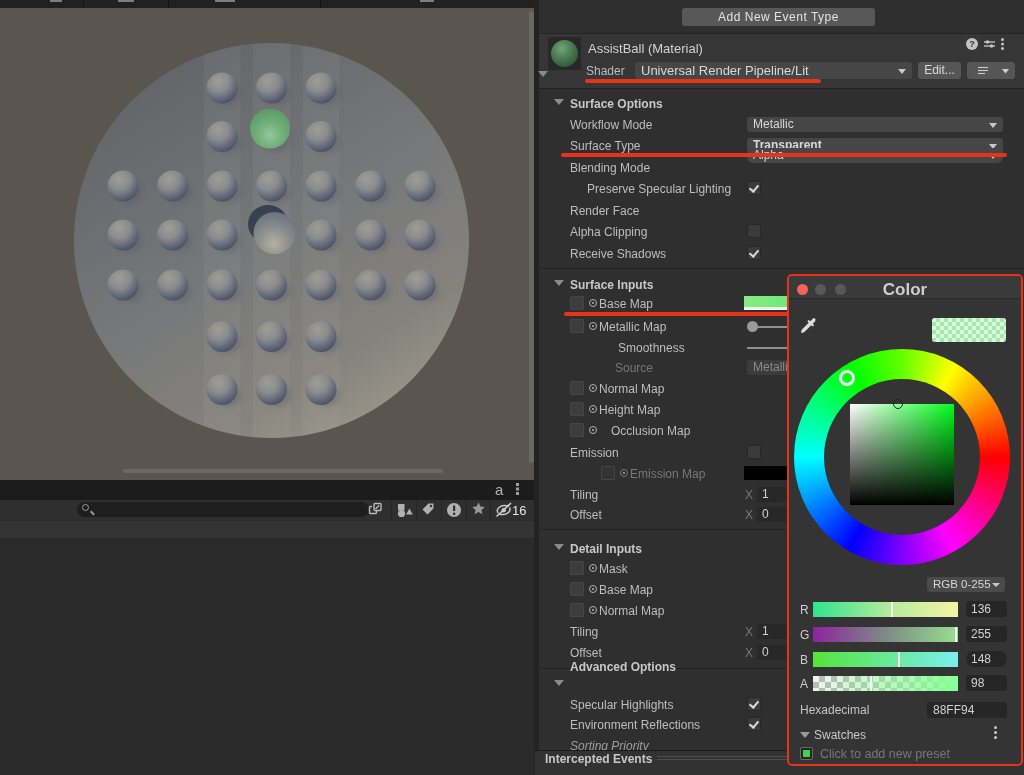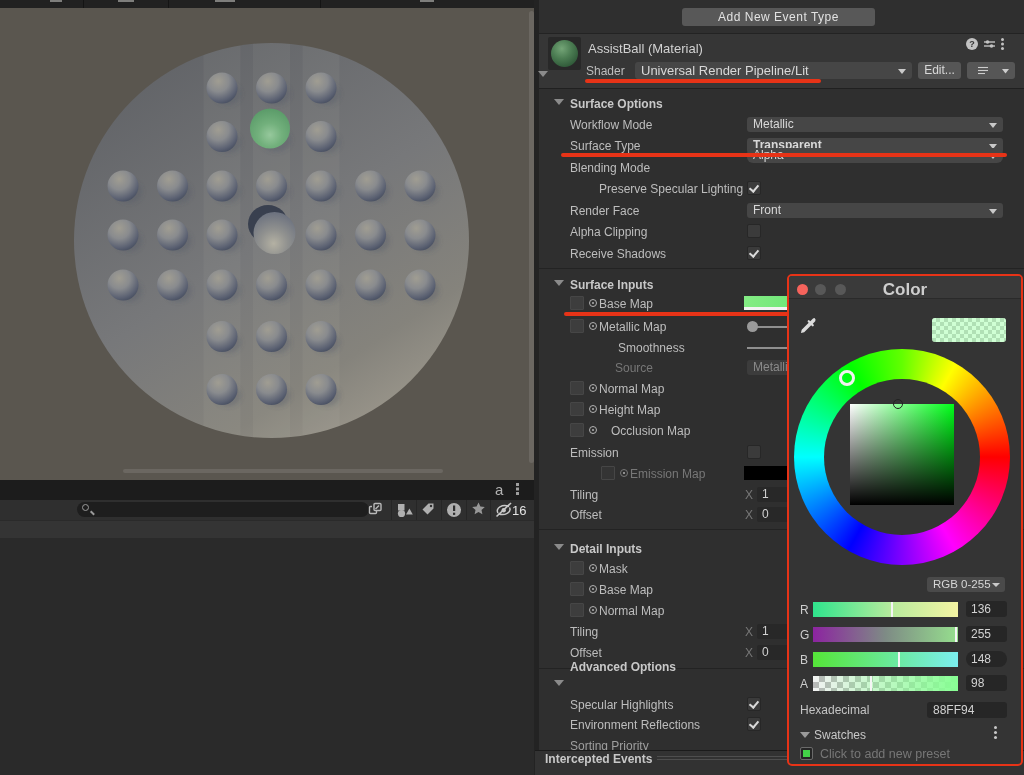--- a/index.html
+++ b/index.html
@@ -264,24 +264,23 @@
   box-shadow:0 4.5px 0 #c2c2c2, 0 9px 0 #c2c2c2;"></div>
 
 <div class="tri" style="left:554px; top:99px;"></div>
 <div class="lblb" style="left:570px; top:97px;">Surface Options</div>
 <div class="lbl" style="left:570px; top:118px;">Workflow Mode</div>
 <div class="dd" style="top:117px;">Metallic<span class="car"></span></div>
 <div class="lbl" style="left:570px; top:139px;">Surface Type</div>
 <div class="dd" style="top:138px;font-weight:bold;">Transparent<span class="car"></span></div>
 <div class="lbl" style="left:570px; top:161px;">Blending Mode</div>
 <div class="dd" style="top:148px;border-radius:6px;">Alpha<span class="car"></span></div>
-<div class="lbl" style="left:599px; top:182px;">Preserve Specular Lighting</div>
+<div class="lbl" style="left:587px; top:182px;">Preserve Specular Lighting</div>
 <div class="cb on" style="top:181px;"></div>
 <div class="lbl" style="left:570px; top:204px;">Render Face</div>
-<div class="dd" style="top:203px;">Front<span class="car"></span></div>
 <div class="lbl" style="left:570px; top:225px;">Alpha Clipping</div>
 <div class="cb" style="top:224px;"></div>
 <div class="lbl" style="left:570px; top:247px;">Receive Shadows</div>
 <div class="cb on" style="top:246px;"></div>
 <div class="sep" style="top:268px;"></div>
 
 <div class="tri" style="left:554px; top:280px;"></div>
 <div class="lblb" style="left:570px; top:278px;">Surface Inputs</div>
 <div class="tslot" style="top:296px;"></div>
     <div class="texi" style="left:589px; top:299px;"></div>
@@ -343,21 +342,21 @@
 <div class="abs" style="left:757px; top:645px; width:110px; height:15px; background:#282828;
   border-radius:2px; font-size:12px; color:#d2d2d2; padding-left:5px; line-height:15px;">0</div>
 <div class="sep" style="top:668px;"></div>
 
 <div class="tri" style="left:554px; top:680px;"></div>
 <div class="lblb" style="left:570px; top:660px;">Advanced Options</div>
 <div class="lbl" style="left:570px; top:698px;">Specular Highlights</div>
 <div class="cb on" style="top:697px;"></div>
 <div class="lbl" style="left:570px; top:718px;">Environment Reflections</div>
 <div class="cb on" style="top:717px;"></div>
-<div class="lbl" style="left:570px; top:739px; color:#9f9f9f;">Sorting Priority</div>
+<div class="lbl" style="left:570px; top:739px; color:#9f9f9f;font-style:italic;">Sorting Priority</div>
 
 <div class="abs" style="left:535px; top:750px; width:489px; height:25px; background:#323232;
   border-top:1px solid #1b1b1b;"></div>
 <div class="lblb" style="left:545px; top:752px; z-index:5;">Intercepted Events</div>
 <div class="abs" style="left:657px; top:756px; width:136px; height:1px; background:#4e4e4e; z-index:5;"></div>
 <div class="abs" style="left:657px; top:759px; width:136px; height:1px; background:#4e4e4e; z-index:5;"></div>
 
 <div class="abs" id="colorwin" style="left:787px; top:274px; width:236px; height:492px;
   background:#343434; border:2px solid #e73317; border-radius:5px; z-index:50;">
 

